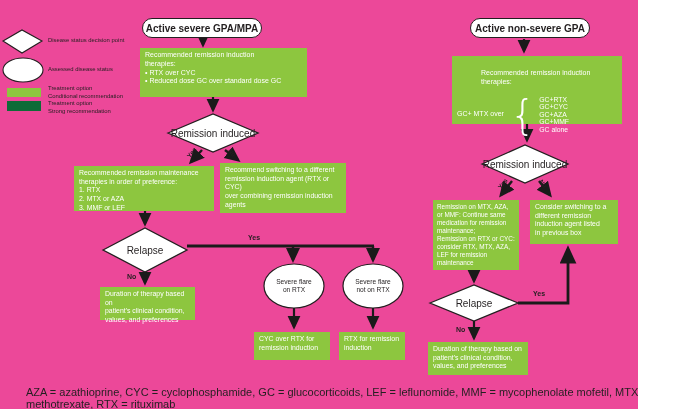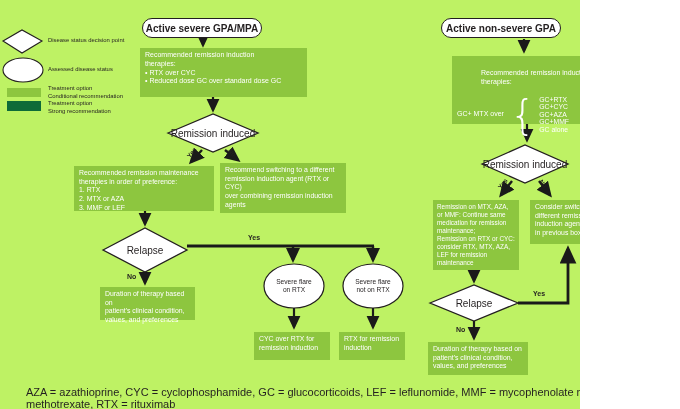--- a/index.html
+++ b/index.html
@@ -1,18 +1,18 @@
 <!DOCTYPE html>
 <html style="--light-green: #8DC63F; --dark-green: #0E6B38;"><head>
 <meta charset="utf-8">
 <style>
   html,body{margin:0;padding:0;background:#ffffff;}
   #stage{
-    position:relative;width:548px;height:409px;background:#bef264;overflow:hidden;
-    font-family:"Liberation Sans","DejaVu Sans",sans-serif;color:#231f20;padding-left:32px;
+    position:relative;width:638px;height:409px;background:#ec4899;overflow:hidden;
+    font-family:"Liberation Sans","DejaVu Sans",sans-serif;color:#231f20;
   }
   #wires{position:absolute;left:0;top:0;z-index:1;}
   .t{position:absolute;z-index:3;white-space:pre-line;}
   .box{
     position:absolute;z-index:2;background:var(--light-green,#8DC63F);color:#ffffff;
     white-space:pre-line;font-size:6.9px;line-height:1.26;padding:3px 5px;box-sizing:border-box;
   }
   .pill{
     position:absolute;z-index:3;border:1.5px solid #231f20;border-radius:11px;background:#fff;
     display:flex;align-items:center;justify-content:center;font-size:10px;font-weight:600;
@@ -102,21 +102,21 @@
 values, and preferences</div>
   <div class="t elabel" style="left:264px;top:275px;width:60px;height:22px;">Severe flare
 on RTX</div>
   <div class="t elabel" style="left:343px;top:275px;width:60px;height:22px;">Severe flare
 not on RTX</div>
   <div class="box" style="left:254px;top:332px;width:76px;height:28px;">CYC over RTX for
 remission induction</div>
   <div class="box" style="left:339px;top:332px;width:66px;height:28px;">RTX for remission
 induction</div>
 
-  <div class="pill" style="left:441px;top:18px;width:120px;height:20px;text-align:right;">Active non-severe GPA</div>
+  <div class="pill" style="left:470px;top:18px;width:120px;height:20px;text-align:right;">Active non-severe GPA</div>
   <div class="box" style="left:452px;top:56px;width:170px;height:68px;padding:4px 5px;">
     <div style="margin-left:24px;font-size:7px;white-space:pre-line;">Recommended remission induction
 therapies:</div>
     <div class="brace-row">
       <span style="font-size:7px;">GC+ MTX over</span>
       <span class="brace">{</span>
       <span style="font-size:6.8px;line-height:1.1;white-space:pre-line;">GC+RTX
 GC+CYC
 GC+AZA
 GC+MMF

